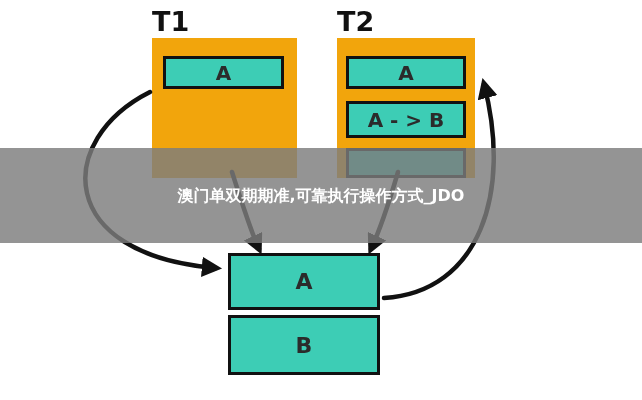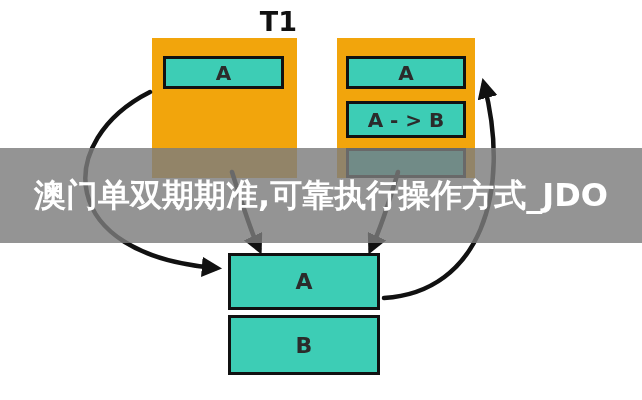--- a/index.html
+++ b/index.html
@@ -15,21 +15,21 @@
   }
   .stage{
     position:relative;
     width:642px;height:400px;
     background:#ffffff;
     overflow:hidden;
   }
   .txn-label{
     position:absolute;top:6px;
     font-size:27px;font-weight:bold;color:#111;
-    text-align:right;z-index:2;
+    text-align:left;z-index:2;
   }
   .txn-label.t1{left:152px;width:145px;}
   .txn-label.t2{left:337px;width:138px;}
   .txn-box{
     position:absolute;top:38px;height:140px;
     background:var(--orange);
     z-index:2;
   }
   .txn-box.t1{left:152px;width:145px;}
   .txn-box.t2{left:337px;width:138px;}
@@ -66,30 +66,31 @@
     font-size:26px;font-weight:bold;color:#111;
     white-space:nowrap;z-index:2;
   }
   .banner{
     position:absolute;left:0;top:148px;width:642px;height:95px;
     background:var(--overlay);
     display:flex;flex-direction:column;align-items:center;justify-content:center;
     z-index:10;
   }
   .banner .line{
-    color:#ffffff;font-weight:bold;font-size:32px;line-height:1.35;
+    color:#ffffff;font-weight:bold;font-size:16px;line-height:1.35;
     text-align:center;white-space:nowrap;
   }
 </style>
 </head>
 <body>
 
 <div class="stage">
 
   <div class="txn-label t1">T1</div>
+  <div class="txn-label t2">T2</div>
 
   <div class="txn-box t1">
     <div class="op-box op-1">A</div>
   </div>
 
   <div class="txn-box t2">
     <div class="op-box op-1">A</div>
     <div class="op-box op-2">A - &gt; B</div>
     <div class="op-box op-3"></div>
   </div>

